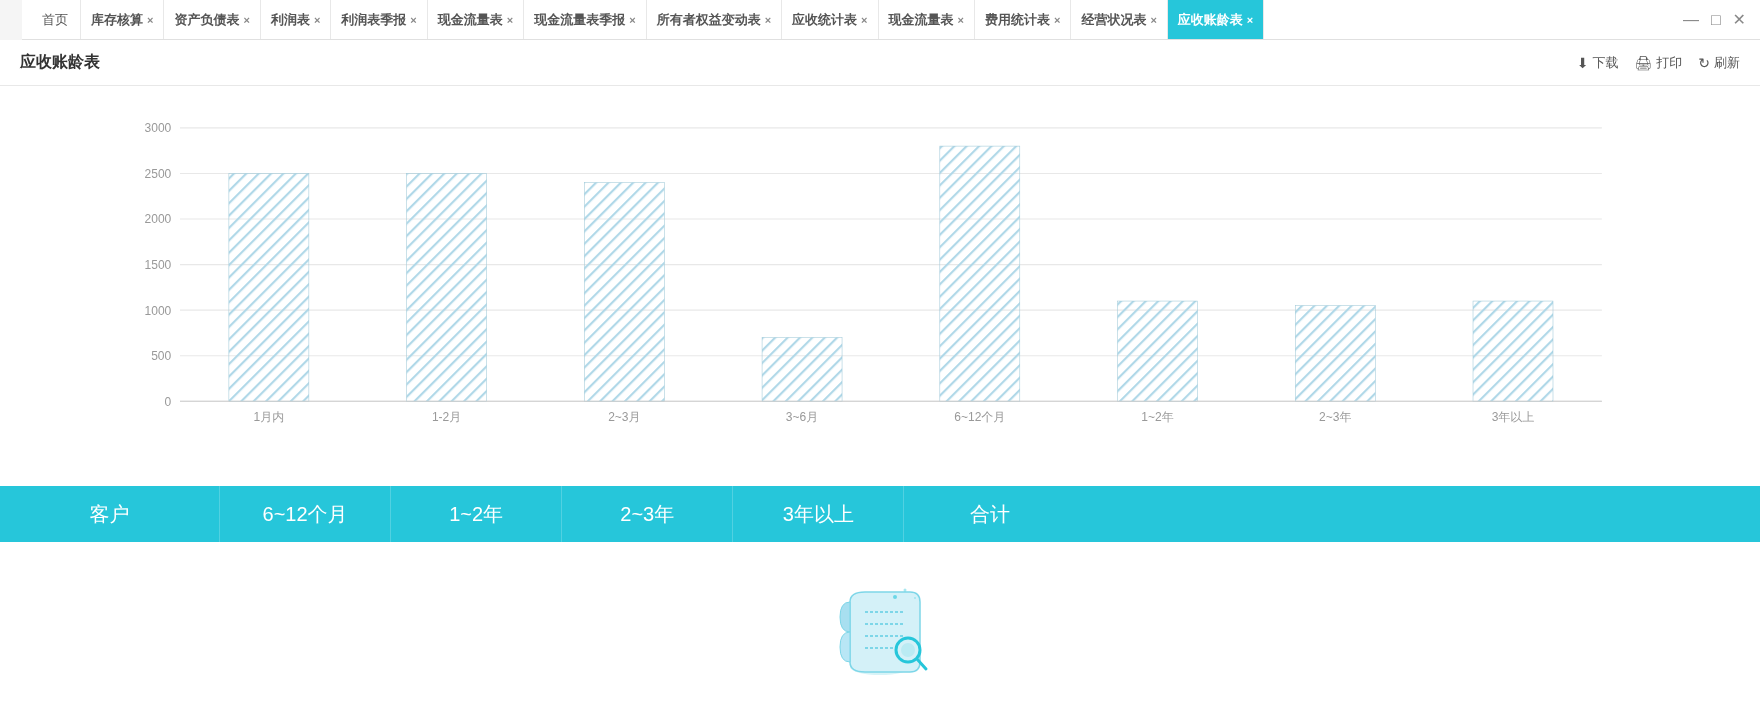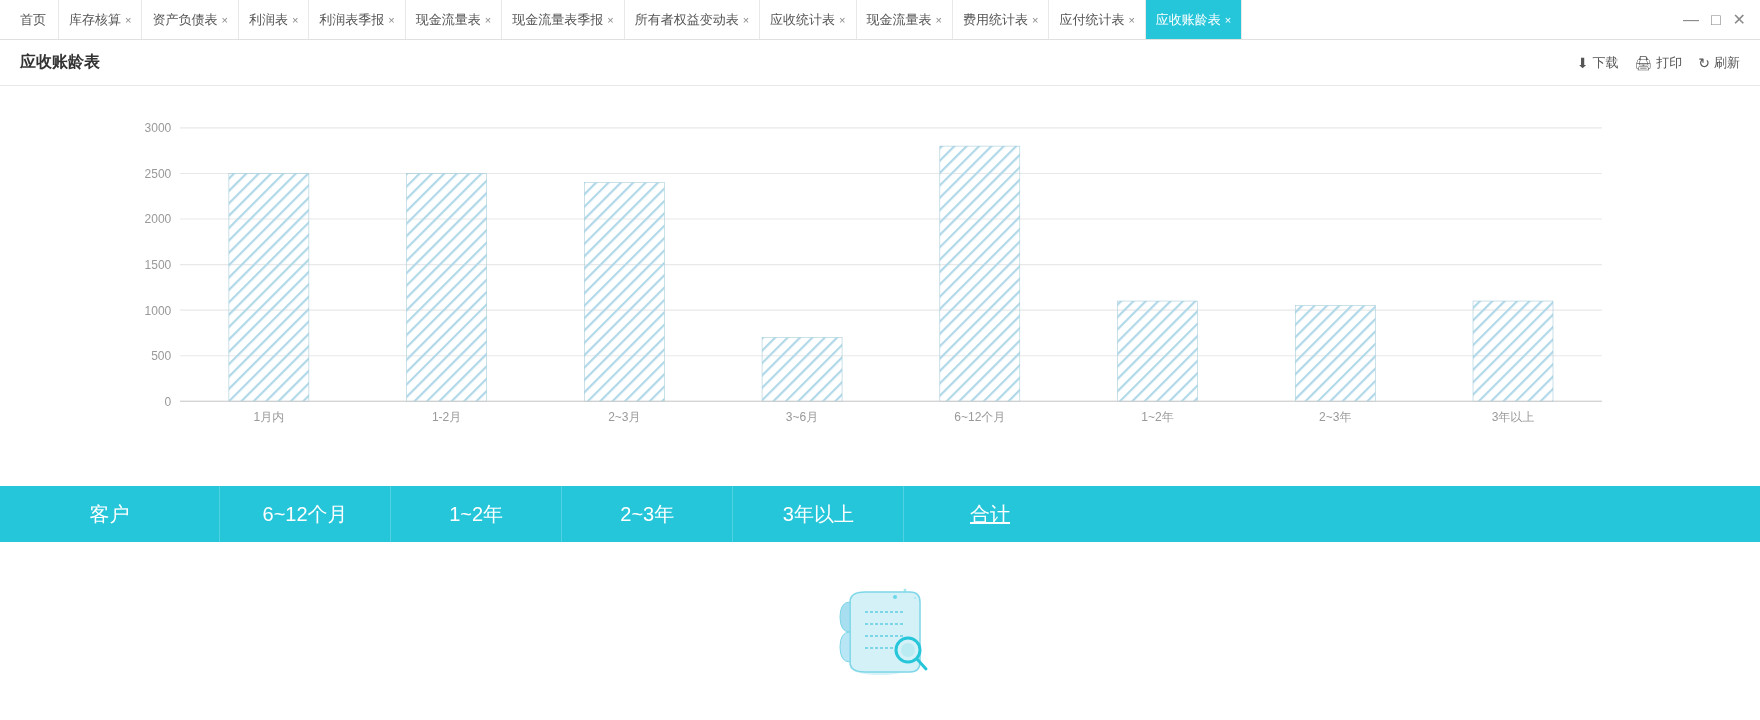--- a/index.html
+++ b/index.html
@@ -8,20 +8,21 @@
     
     .tab-bar {
       display: flex;
       align-items: center;
       background: #fff;
       border-bottom: 1px solid #e0e0e0;
       height: 40px;
       padding: 0 8px;
       overflow: hidden;
       flex-wrap: nowrap;
+      margin-left: 22px;
     }
     .tab-item {
       display: flex;
       align-items: center;
       padding: 0 10px;
       height: 100%;
       white-space: nowrap;
       cursor: pointer;
       font-size: 13px;
       color: #555;
@@ -125,21 +126,21 @@
       height: 56px;
     }
     .table-header-cell {
       display: flex;
       align-items: center;
       justify-content: center;
       padding: 8px 4px;
       border-right: 1px solid rgba(255,255,255,0.2);
       text-align: center;
     }
-    .table-header-cell:last-child { border-right: none; text-decoration: underline; }
+    .table-header-cell:last-child { border-right: none; }
 
     
     .empty-state {
       display: flex;
       flex-direction: column;
       align-items: center;
       justify-content: flex-start;
       padding: 40px 0 20px;
       background: #fff;
       min-height: 200px;
@@ -150,21 +151,21 @@
       width: 120px;
       height: 100px;
     }
   </style>
 </head>
 <body>
 
 <div class="tab-bar">
   <div class="tab-home">首页</div>
 
-  <div id="tabs-container" style="display:flex;align-items:flex-end;height:100%;">
+  <div id="tabs-container" style="display:flex;align-items:flex-end;height:100%;font-weight:bold;">
       <div class="tab-item">
         <span>库存核算</span>
         <span class="close-icon">×</span>
       </div>
       <div class="tab-item">
         <span>资产负债表</span>
         <span class="close-icon">×</span>
       </div>
       <div class="tab-item">
         <span>利润表</span>
@@ -192,21 +193,21 @@
       </div>
       <div class="tab-item">
         <span>现金流量表</span>
         <span class="close-icon">×</span>
       </div>
       <div class="tab-item">
         <span>费用统计表</span>
         <span class="close-icon">×</span>
       </div>
       <div class="tab-item">
-        <span>应付统计表</span>
+        <span>经营状况表</span>
         <span class="close-icon">×</span>
       </div>
       <div class="tab-item active">
         <span>应收账龄表</span>
         <span class="close-icon">×</span>
       </div>
     </div>
 
   <div class="tab-bar-actions">
     <span>—</span>

